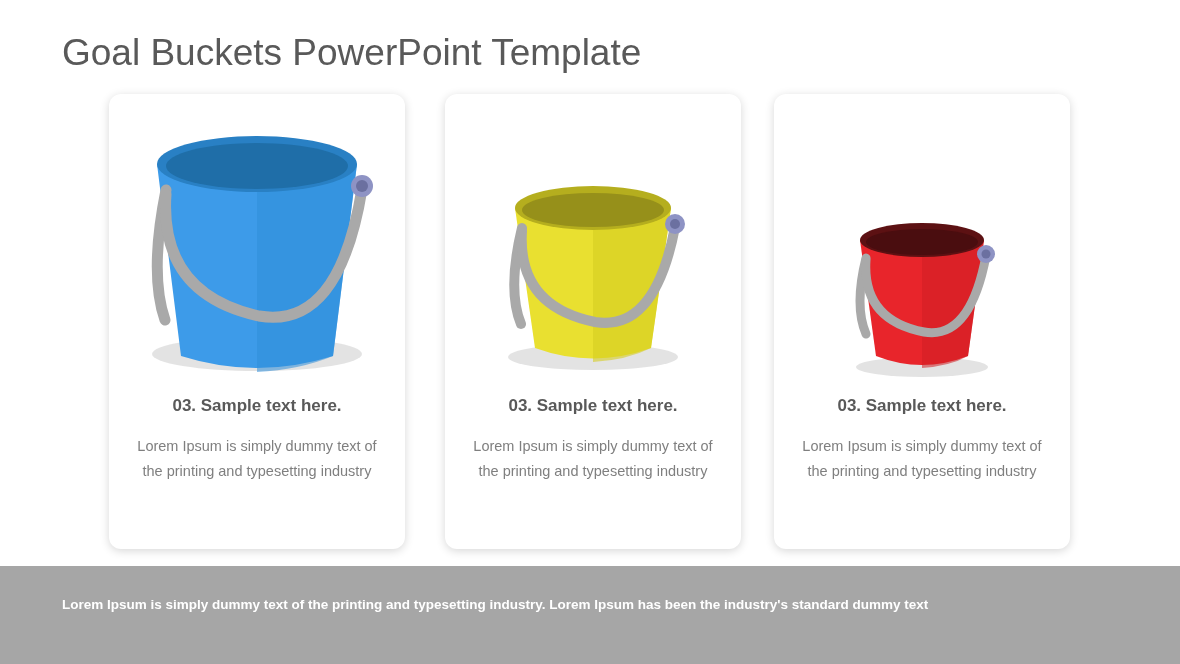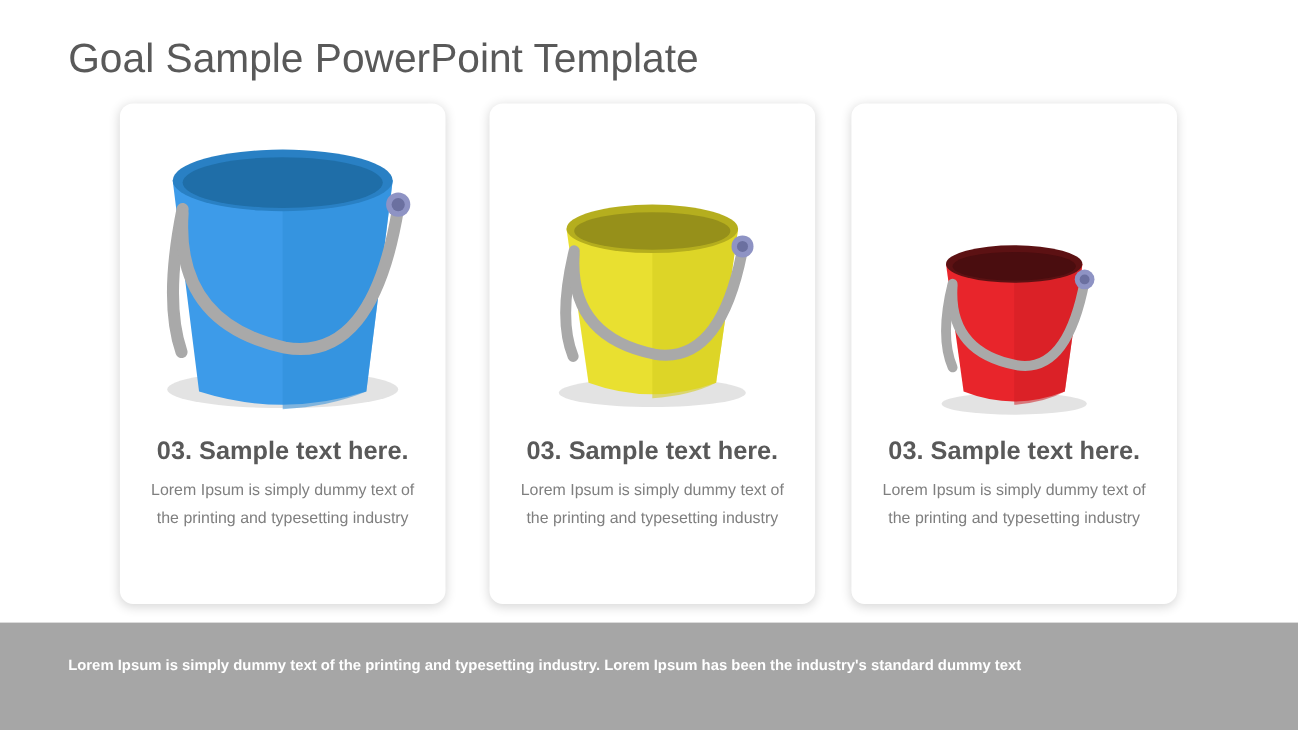--- a/index.html
+++ b/index.html
@@ -57,21 +57,21 @@
     top: 0;
     width: 296px;
     height: 300px;
   }
   .card-heading {
     position: absolute;
     top: 302px;
     left: 0;
     width: 296px;
     text-align: center;
-    font-size: 23px;
+    font-size: 17px;
     font-weight: bold;
     color: #595959;
   }
   .card-body {
     position: absolute;
     top: 340px;
     left: 18px;
     width: 260px;
     text-align: center;
     font-size: 14.5px;
@@ -96,21 +96,21 @@
     font-weight: bold;
     line-height: 24px;
   }
   svg { display: block; }
 </style>
 </head>
 <body>
 
 <div class="slide">
 
-  <div class="slide-title">Goal Sample PowerPoint Template</div>
+  <div class="slide-title">Goal Buckets PowerPoint Template</div>
 
   <div class="cards">
 
     <div class="card card-1">
       <div class="bucket-area">
         <svg width="296" height="300" viewBox="0 0 296 300">
           <ellipse cx="148" cy="260" rx="105" ry="17" fill="#d9d9d9" opacity="0.75"></ellipse>
           <path d="M48 70 L72 262 Q148 286 224 262 L248 70 Z" fill="#3d9be9"></path>
           <path d="M148 70 L148 278 Q190 276 224 262 L248 70 Z" fill="#2f8ed8" opacity="0.55"></path>
           <ellipse cx="148" cy="70" rx="100" ry="28" fill="#2980c4"></ellipse>

